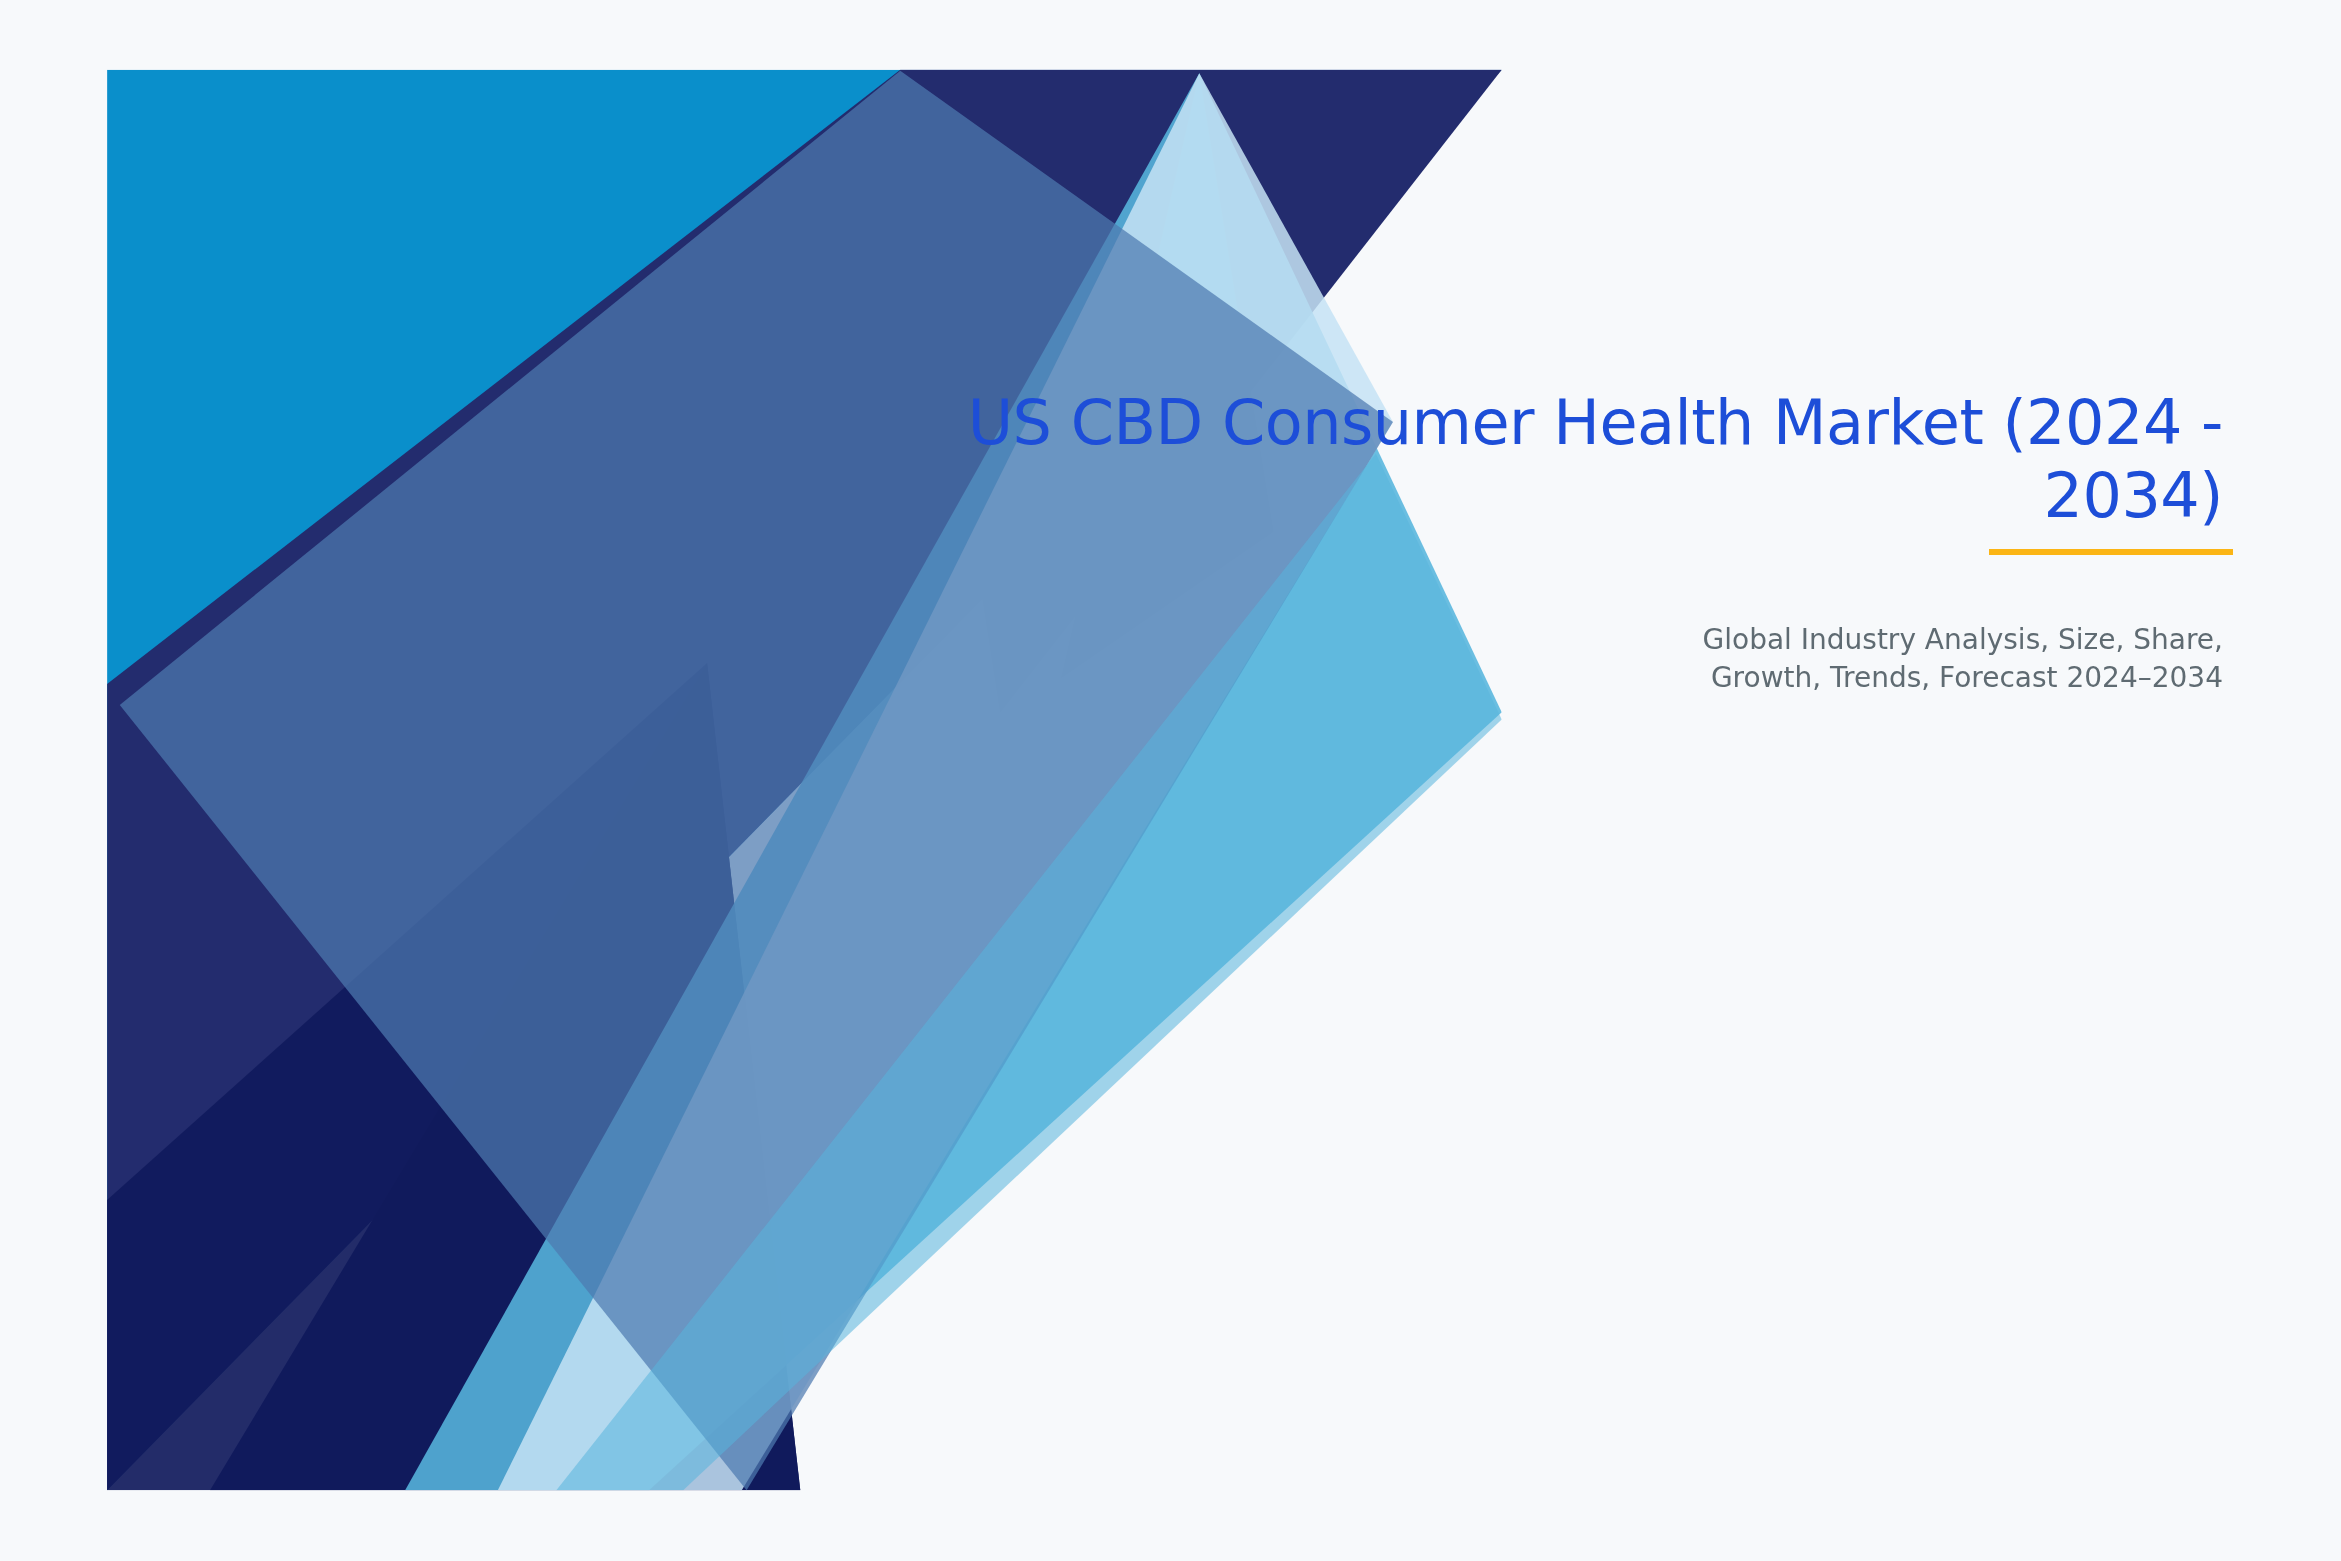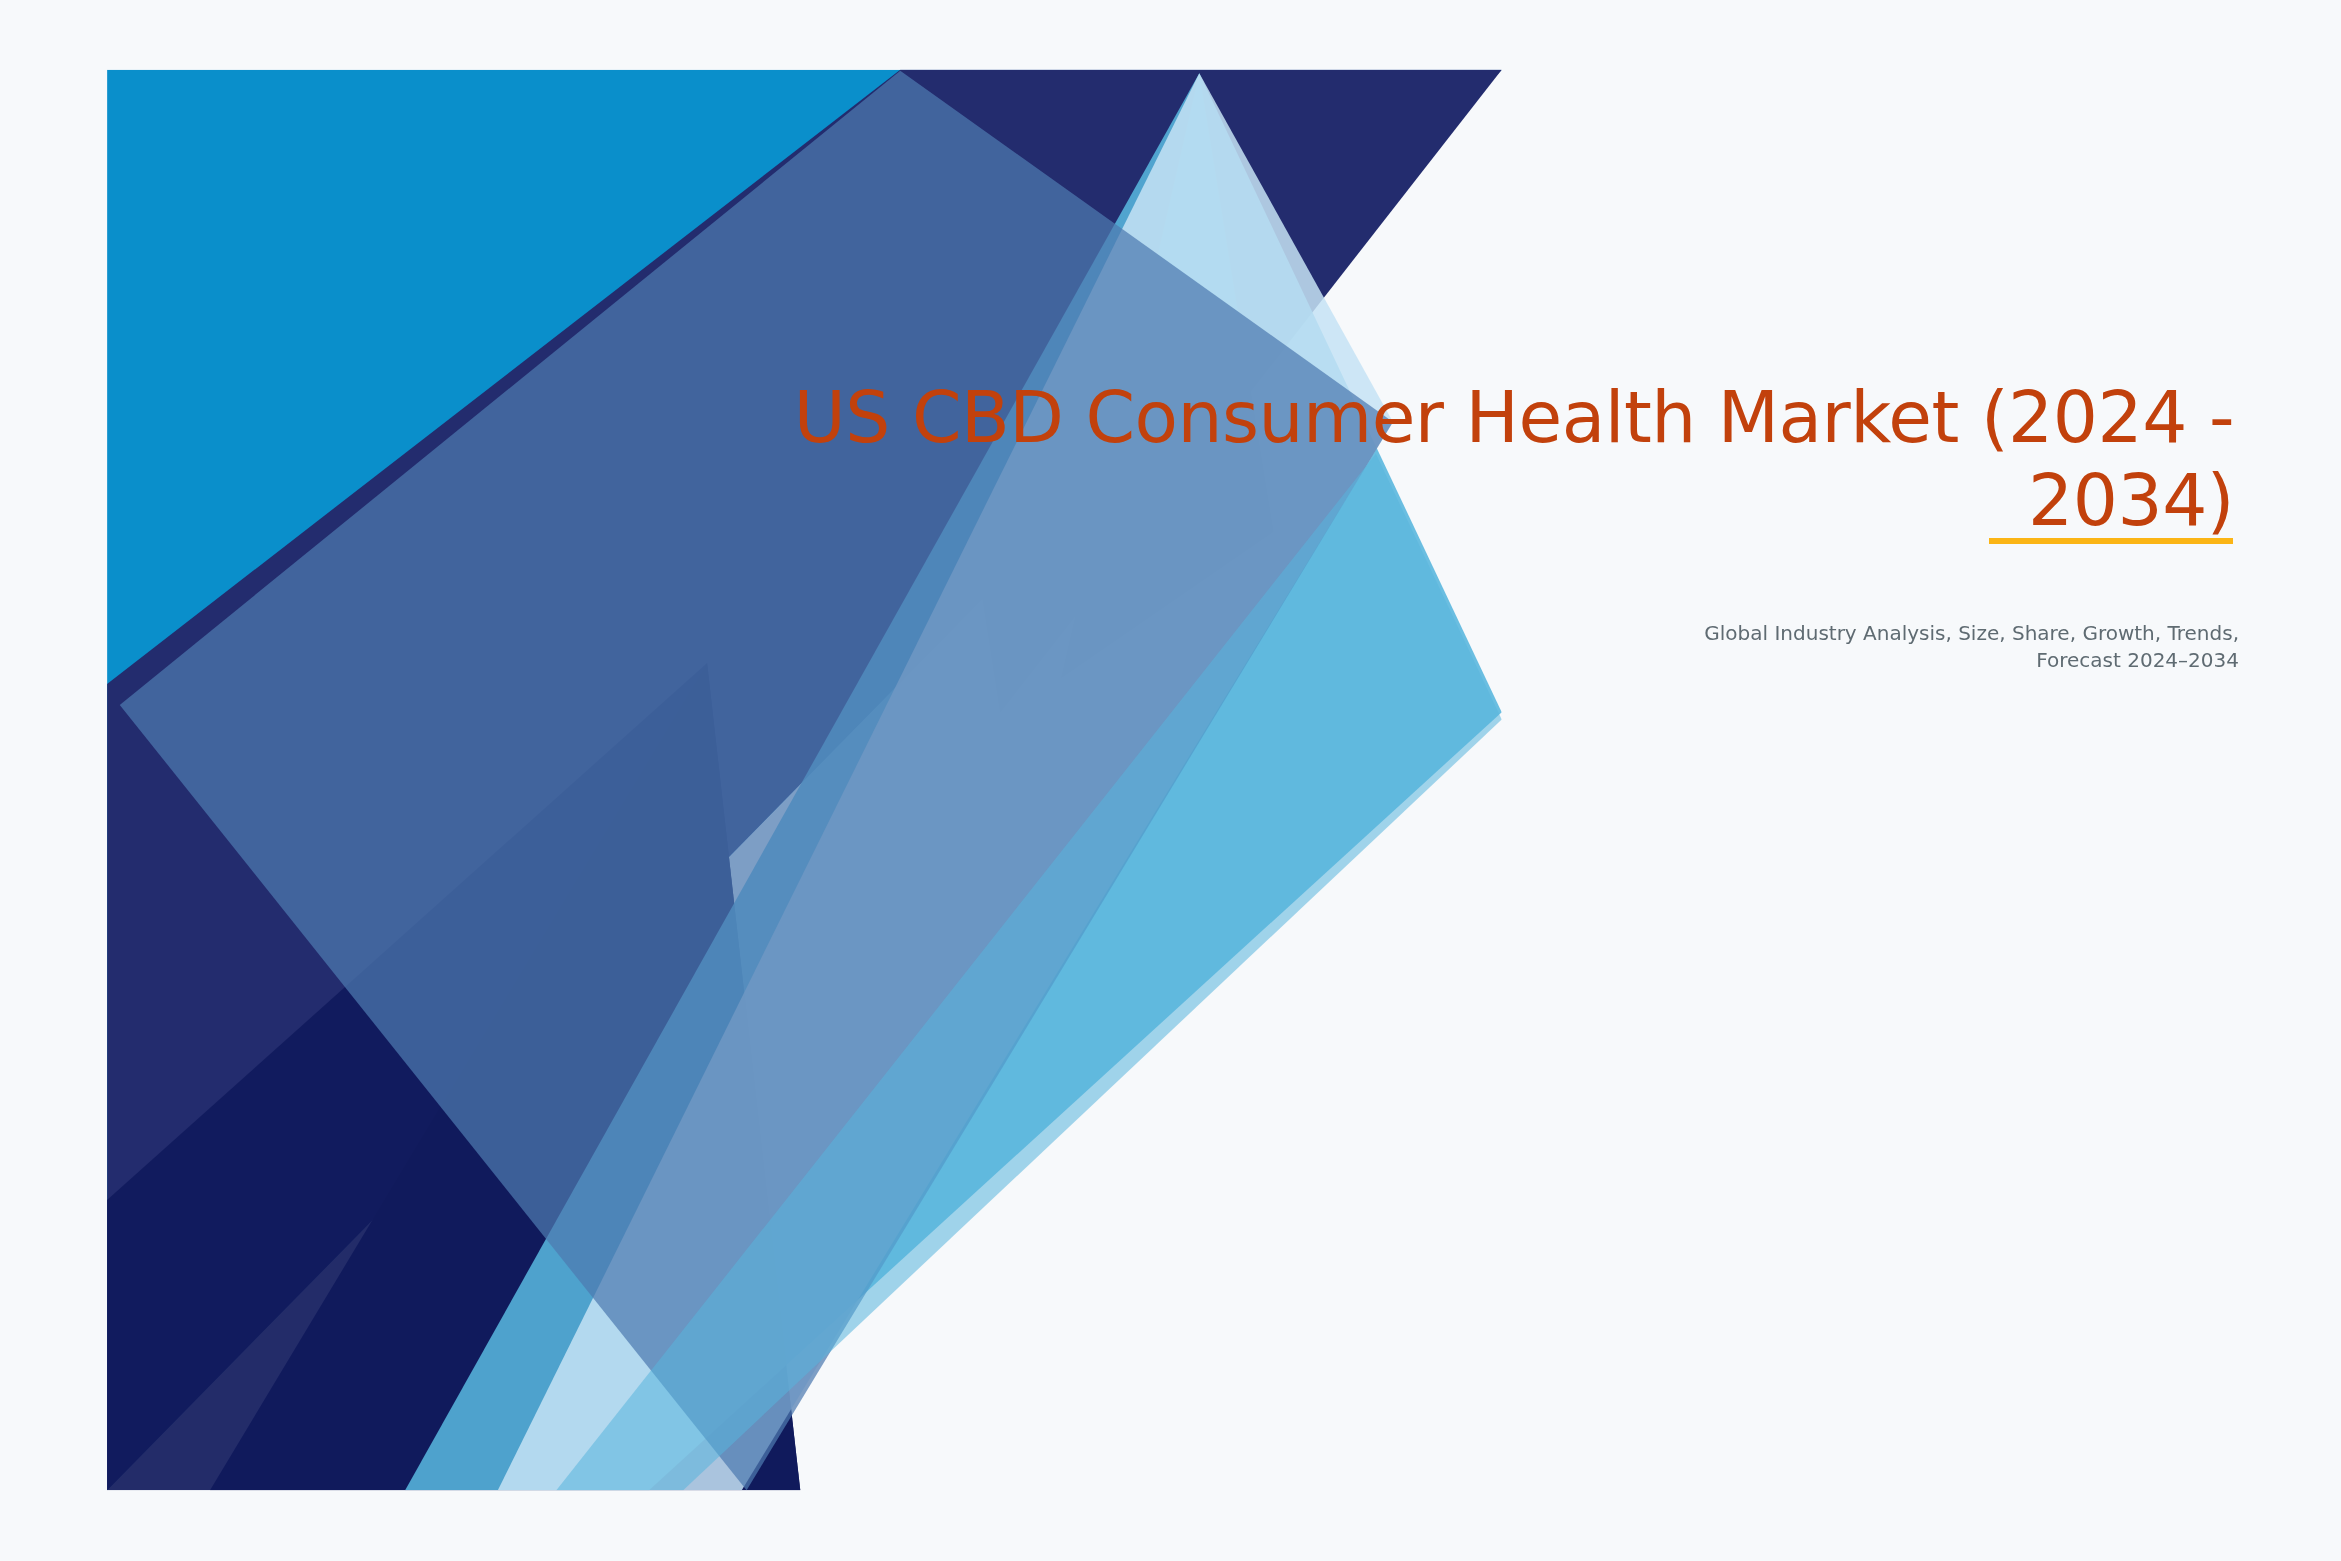--- a/index.html
+++ b/index.html
@@ -45,47 +45,47 @@
   }
 
   #title-wrap {
     position: relative;
     display: block;
   }
 
   #page-title {
     position: relative;
     display: block;
-    margin: 5px;
+    margin: 16px;
     font-family: "DejaVu Sans", sans-serif;
     font-weight: 400;
-    font-size: 71px;
+    font-size: 62px;
     line-height: 1.17;
     letter-spacing: -0.5px;
-    color: #c2410c;
+    color: #1d4ed8;
     z-index: 3;
   }
 
   #title-underline {
     position: absolute;
     right: 5.9px;
     top: 162px;
     width: 244px;
     height: 6.3px;
     background: #fbb515;
     z-index: 2;
   }
 
   #page-subtitle {
     display: block;
-    margin: 0;
+    margin: 16px;
     padding-top: 73px;
     font-family: "DejaVu Sans", sans-serif;
     font-weight: 400;
-    font-size: 20px;
+    font-size: 28px;
     line-height: 1.35;
     color: #5f6b72;
     max-width: 615px;
     margin-left: auto;
   }
 </style>
 </head>
 <body>
 
 <div id="cover">

